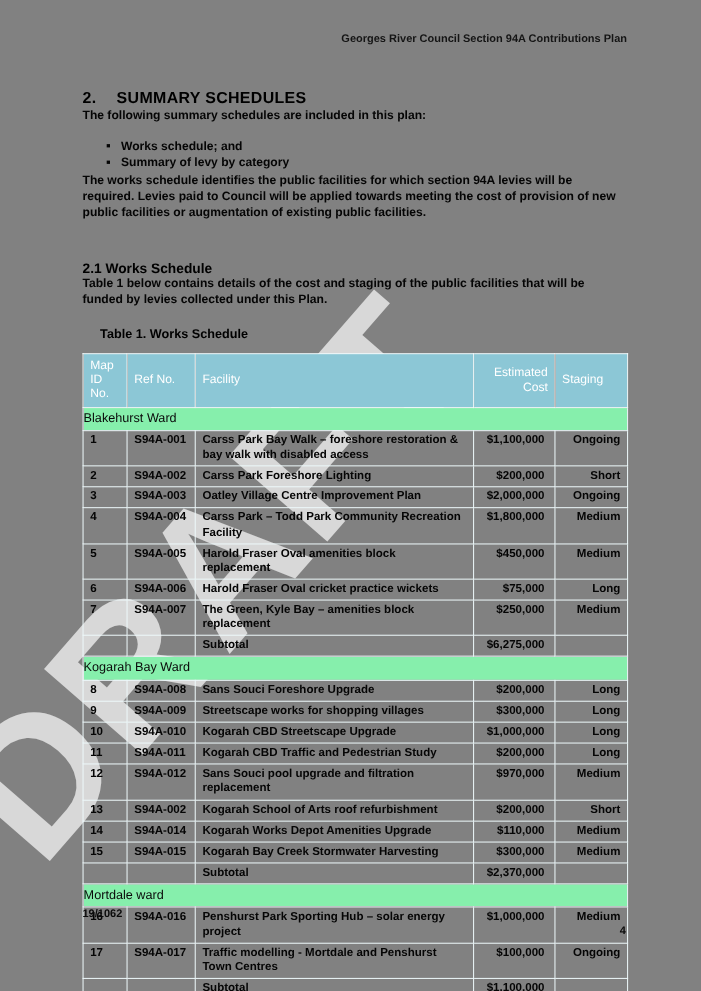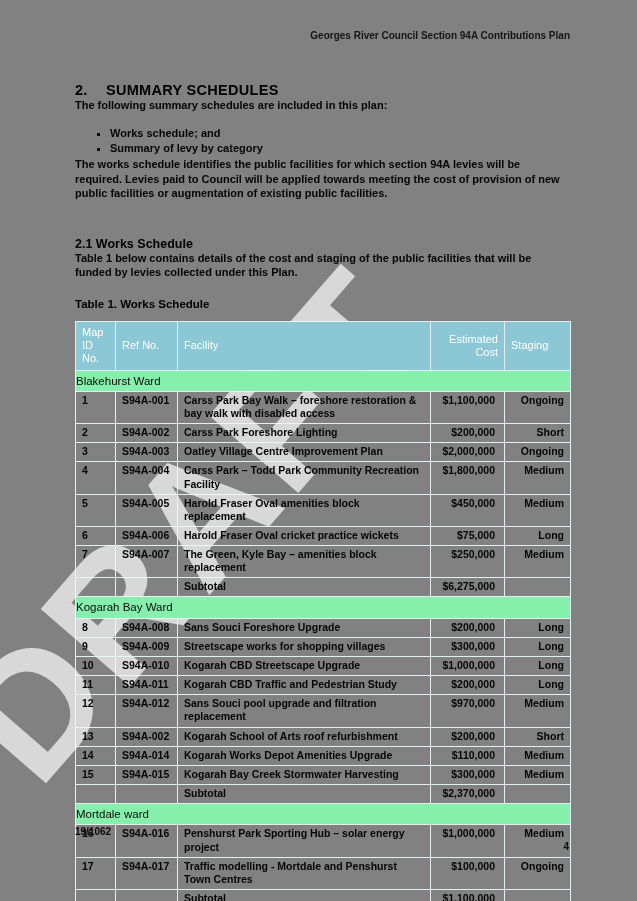--- a/index.html
+++ b/index.html
@@ -46,21 +46,21 @@
   }
 
   .works-par { margin-top:16px; }
 
   h2.subsection-heading {
     margin:36px 0 0 0; font-size:12.5px; font-weight:bold; color:#000000;
   }
   .table-intro { margin-top:11px; }
 
   p.table-caption {
-    margin:18px 0 0 0; font-size:11.5px; font-weight:bold; color:#000;
+    margin:18px 0 0 16px; font-size:11.5px; font-weight:bold; color:#000;
   }
 
   table.works-table {
     margin-top:11px; width:495px;
     border-collapse:collapse; table-layout:fixed;
     border:1px solid #6fb3c6;
   }
   .works-table th, .works-table td {
     border:1px solid rgba(238,248,251,0.92);
     overflow:hidden;

